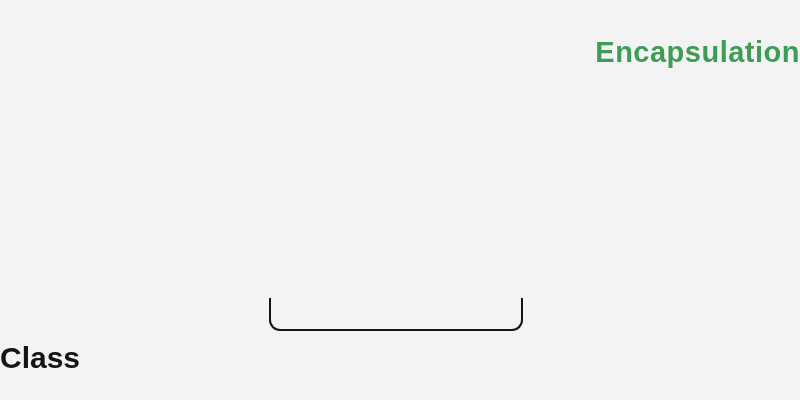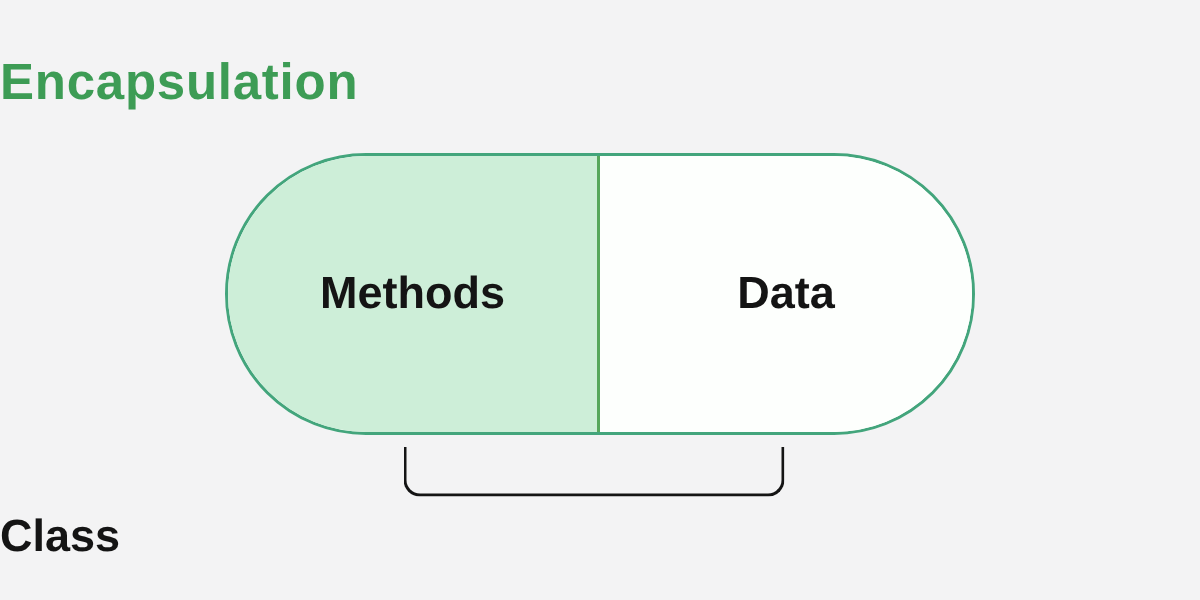--- a/index.html
+++ b/index.html
@@ -19,22 +19,22 @@
     background: var(--background, #f3f3f4);
     overflow: hidden;
   }
   .canvas {
     position: relative;
     width: 800px; height: 400px;
   }
   .title {
     position: absolute;
     top: 38px; left: 0; width: 800px;
-    text-align: left;
-    font-size: 34px;
+    text-align: right;
+    font-size: 29px;
     font-weight: 700;
     line-height: 1;
     color: var(--title, #3d9c55);
     letter-spacing: 0.5px;
   }
   .capsule {
     position: absolute;
     left: 150px; top: 102px;
     width: 500px; height: 188px;
     border: 2.5px solid var(--capsule-border, #43a57c);
@@ -81,26 +81,18 @@
     color: var(--label-text, #141414);
   }
 </style>
 </head>
 <body>
 
 <div class="canvas">
 
   <h1 class="title">Encapsulation</h1>
 
-  <div class="capsule">
-    <div class="capsule-half capsule-left">
-      <span class="capsule-label">Methods</span>
-    </div>
-    <div class="capsule-half capsule-right">
-      <span class="capsule-label">Data</span>
-    </div>
-  </div>
 
   <div class="brace"></div>
 
   <div class="class-label">Class</div>
 
 </div>
 
 </body></html>

